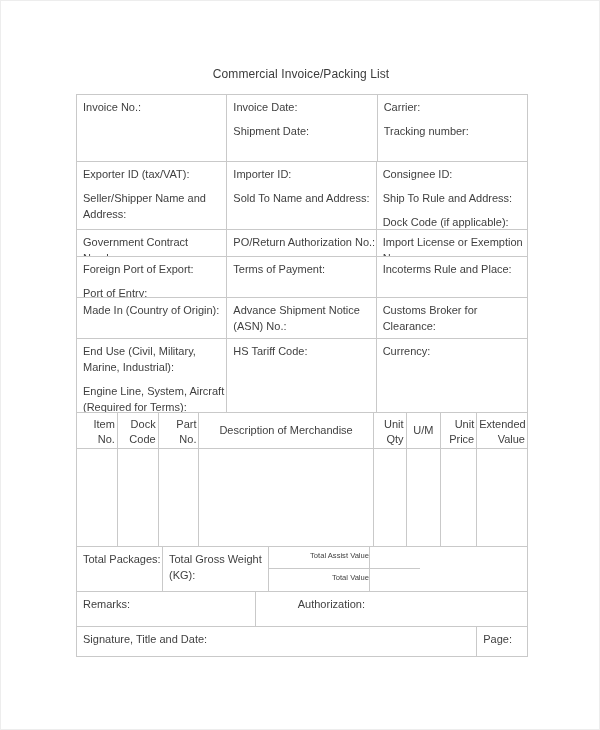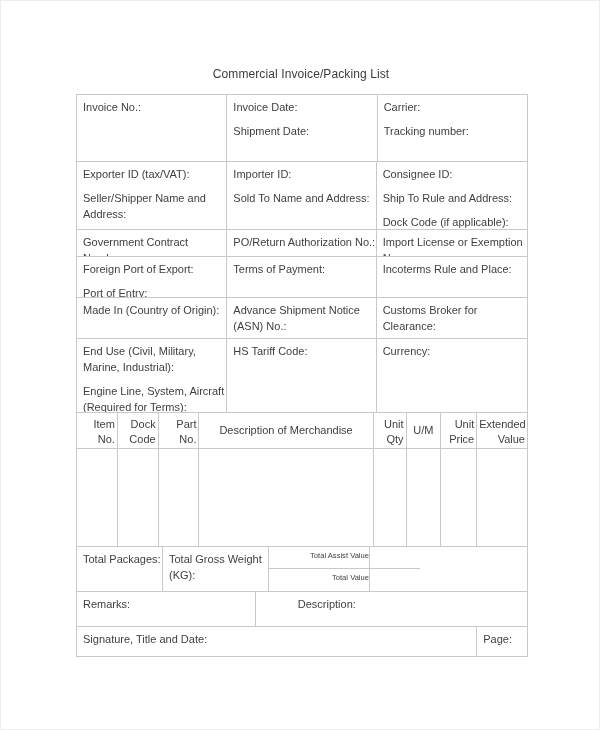--- a/index.html
+++ b/index.html
@@ -269,21 +269,21 @@
           <div class="t-val"></div>
         </div>
       </div>
     </div>
 
     <div class="row r-rem">
       <div class="cell rm-a">
         <p>Remarks:</p>
       </div>
       <div class="cell rm-b">
-        <p>Description:</p>
+        <p>Authorization:</p>
       </div>
     </div>
 
     <div class="row r-sig">
       <div class="cell sg-a">
         <p>Signature, Title and Date:</p>
       </div>
       <div class="cell sg-b">
         <p>Page:</p>
       </div>

